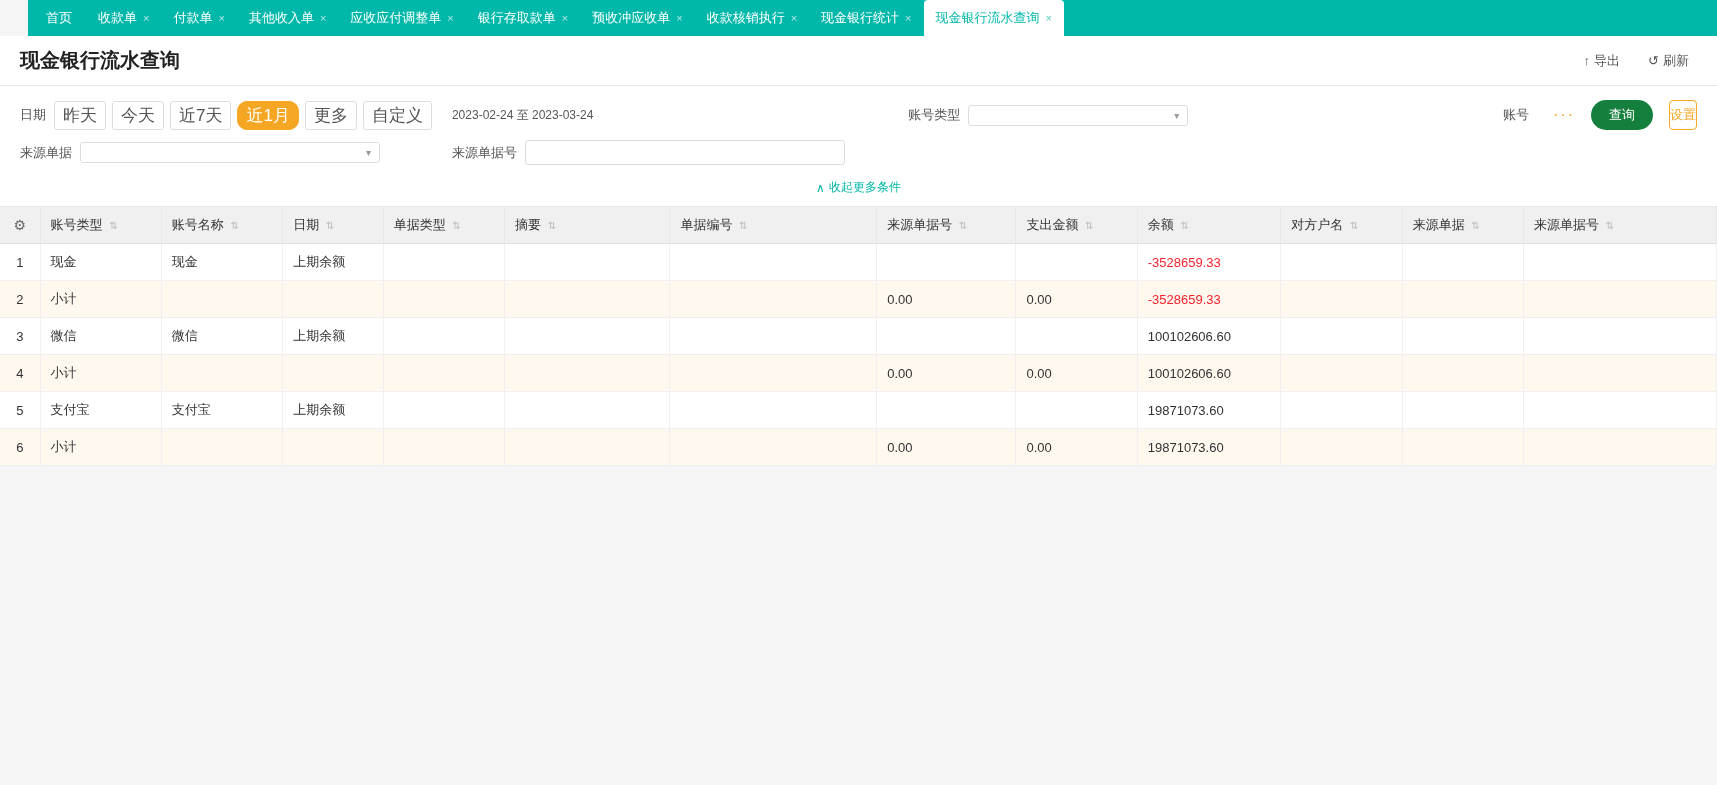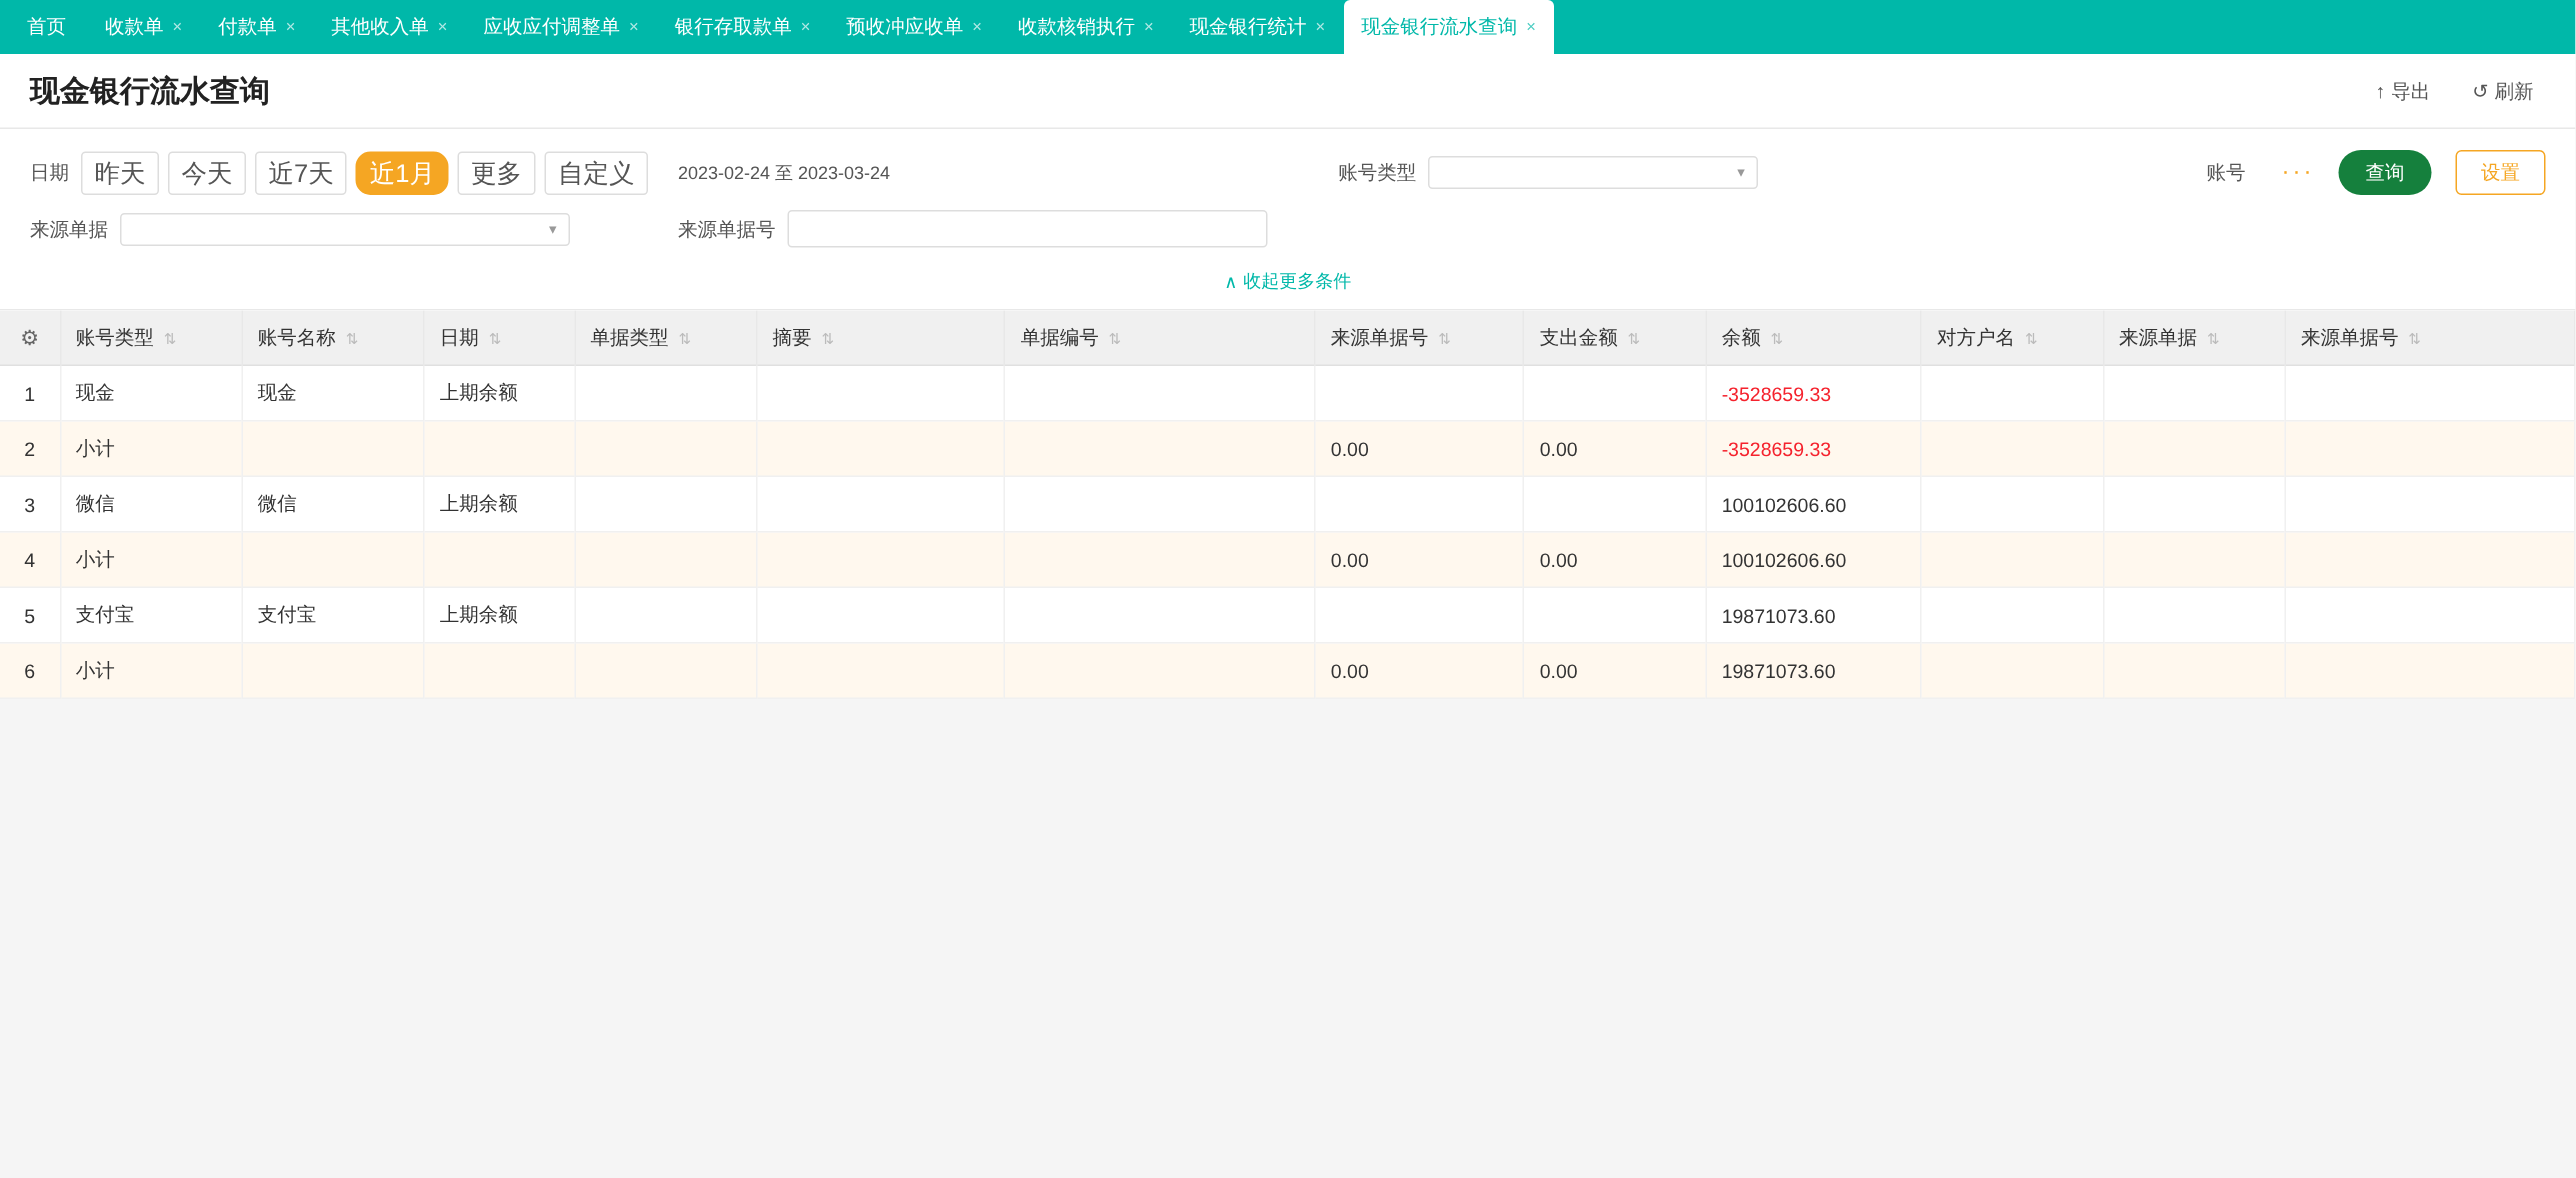--- a/index.html
+++ b/index.html
@@ -6,20 +6,21 @@
     body { font-family: 'Microsoft YaHei', Arial, sans-serif; font-size: 13px; background: #f5f5f5; color: #333; }
 
     
     .top-nav {
       background: #00b8a9;
       display: flex;
       align-items: center;
       height: 36px;
       padding: 0 4px;
       overflow: hidden;
+      margin-left: 28px;
     }
     .nav-item {
       color: #fff;
       padding: 0 12px;
       height: 36px;
       display: flex;
       align-items: center;
       cursor: pointer;
       white-space: nowrap;
       font-size: 13px;
@@ -165,21 +166,21 @@
       border-radius: 15px;
       padding: 6px 18px;
       cursor: pointer;
       font-size: 13px;
     }
     .settings-btn {
       background: #fff;
       color: #f5a623;
       border: 1px solid #f5a623;
       border-radius: 4px;
-      padding: 5px 16px;
+      padding: 5px 0;
       cursor: pointer;
       font-size: 13px;
     }
     .collapse-bar {
       text-align: center;
       color: #00b8a9;
       font-size: 12px;
       cursor: pointer;
       padding: 4px 0 0;
       display: flex;

